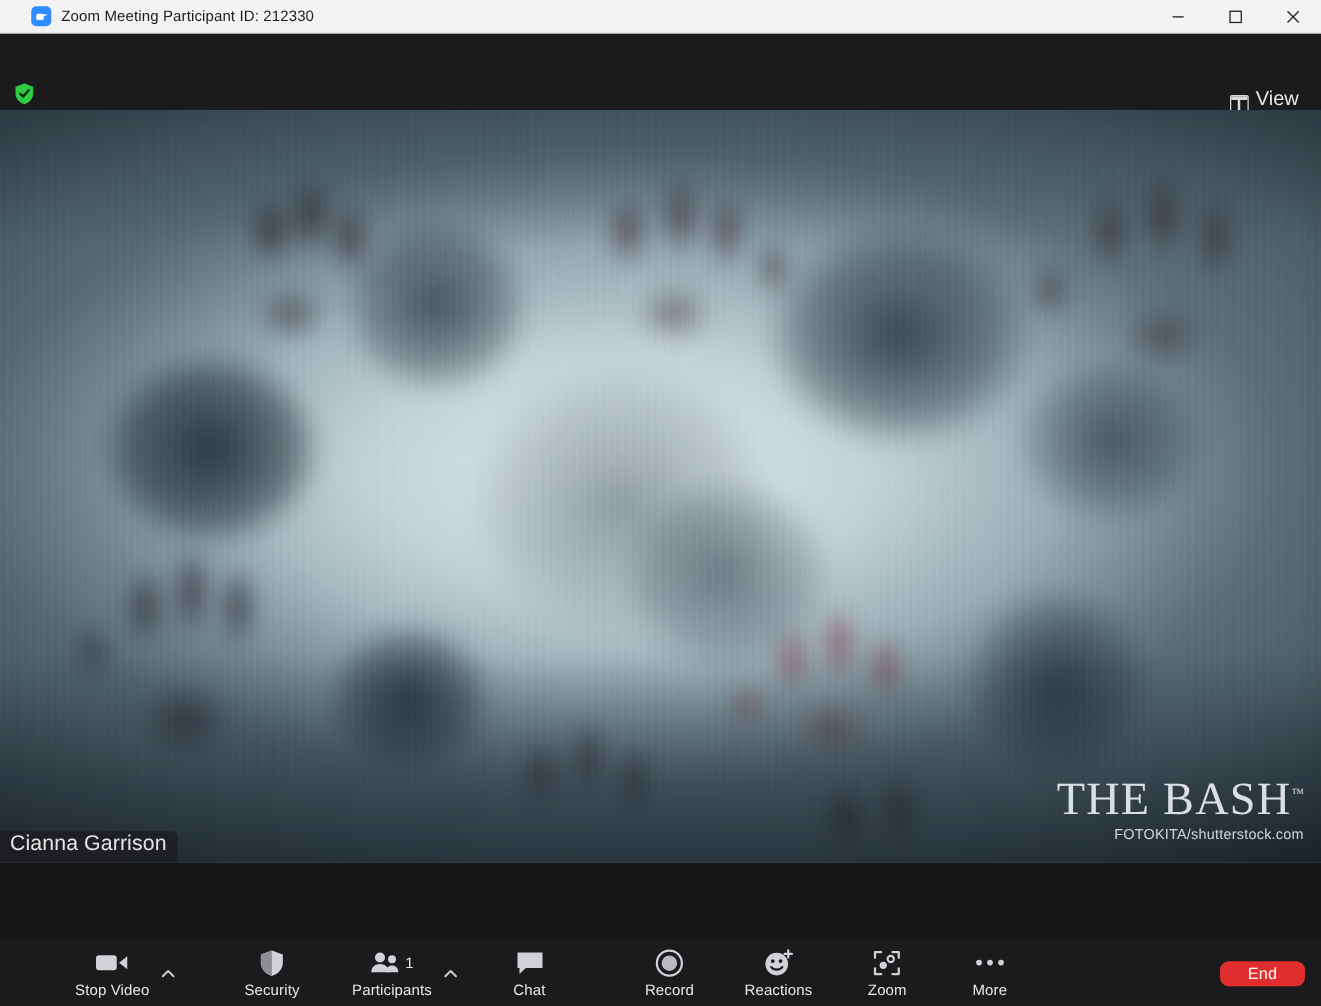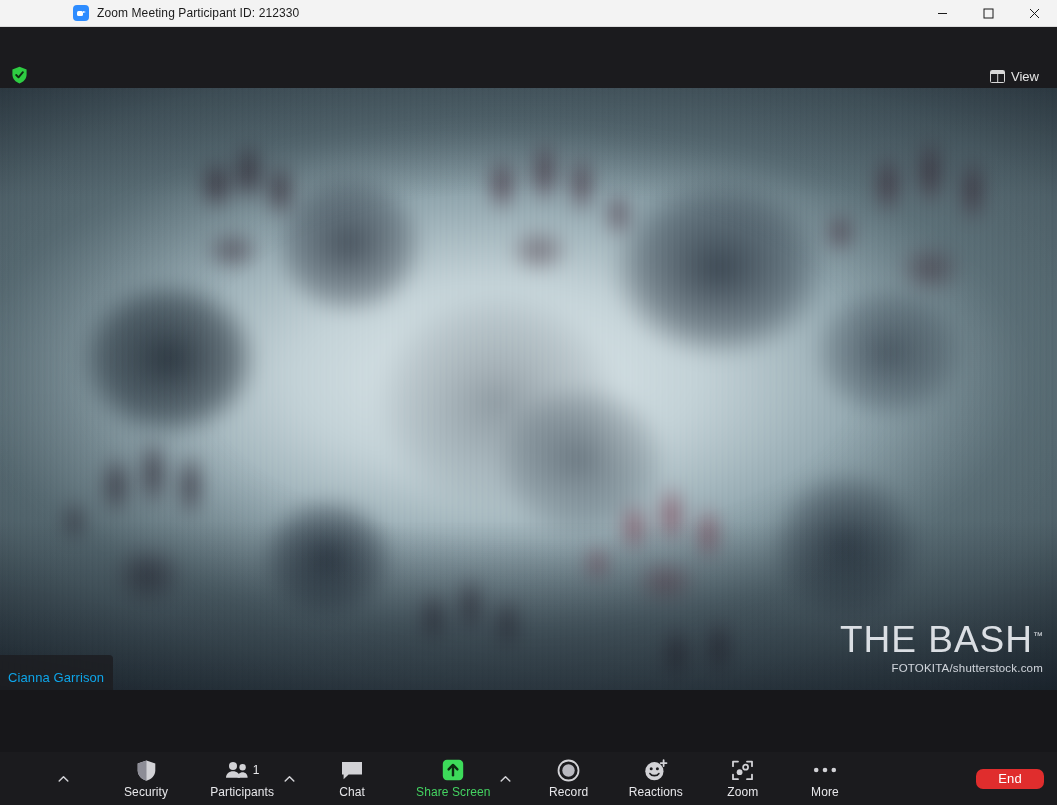--- a/index.html
+++ b/index.html
@@ -29,21 +29,20 @@
     align-items: center;
     flex: 0 0 auto;
     position: relative;
     border-bottom: 1px solid #dcdcdc;
   }
   .tb-left {
     display: flex;
     align-items: center;
     padding-left: 25px;
     gap: 8px;
-    margin-left: 48px;
   }
   .zoom-logo {
     width: 16px; height: 16px;
     border-radius: 4px;
     background: #2d8cff;
     position: relative;
     flex: 0 0 auto;
   }
   .zoom-logo::before {
     content: "";
@@ -98,26 +97,26 @@
     top: 39px;
     width: 17px;
     height: 18px;
   }
   .view-btn {
     position: absolute;
     right: 10px;
     top: 36px;
     height: 26px;
     display: flex;
-    align-items: center;
+    align-items: flex-end;
     gap: 6px;
     padding: 0 8px;
     border-radius: 5px;
     color: #e6e6e6;
-    font-size: 13px;
+    font-size: 16px;
     cursor: pointer;
   }
   .view-icon {
     width: 15px; height: 13px;
     border: 1.6px solid #d8d8d8;
     border-radius: 1.5px;
     position: relative;
     flex: 0 0 auto;
   }
   .view-icon::before {
@@ -245,21 +244,21 @@
 
   
   .watermark {
     position: absolute;
     right: 14px;
     bottom: 16px;
     text-align: right;
     pointer-events: none;
   }
   .wm-logo {
-    font-family: Liberation Sans, sans-serif;
+    font-family: Liberation Serif, serif;
     font-size: 37px;
     font-weight: 400;
     letter-spacing: 1px;
     color: rgba(232,236,240,0.93);
     line-height: 1;
     position: relative;
     display: inline-block;
   }
   .wm-tm {
     font-size: 10px;
@@ -273,23 +272,23 @@
     letter-spacing: 0.2px;
     font-family: "Liberation Sans", sans-serif;
   }
 
   
   .name-label {
     position: absolute;
     left: 0;
     bottom: 0;
     background: rgba(28,28,32,0.82);
-    color: #0ea5e9;
-    font-size: 13px;
-    padding: 15px 9px 5px 8px;
+    color: #e5e5e5;
+    font-size: 17px;
+    padding: 0 9px 5px 8px;
     border-radius: 0 4px 0 0;
     letter-spacing: 0.1px;
     white-space: nowrap;
   }
 
   
   .toolbar {
     height: 53px;
     background: #1b1b1e;
     flex: 0 0 auto;
@@ -433,20 +432,29 @@
       <div class="name-label">Cianna Garrison</div>
     </div>
   </div>
 
   <div class="toolbar">
 
 
     <div class="spacer-a"></div>
 
     <div class="tb-group">
+      <div class="tb-item">
+        <span class="tb-ico">
+          <svg width="27" height="18" viewBox="0 0 27 18">
+            <rect x="0.8" y="3.2" width="16.6" height="12.0" rx="2.6" fill="#d2d2d6"></rect>
+            <path d="M19.3 9.2 L25.8 4.0 L25.8 14.4 Z" fill="#d2d2d6"></path>
+          </svg>
+        </span>
+        <span class="tb-label">Stop Video</span>
+      </div>
       <div class="caret">
         <svg width="11" height="8" viewBox="0 0 11 8">
           <path d="M1.2 6 L5.5 1.8 L9.8 6" fill="none" stroke="#d2d2d6" stroke-width="1.5" stroke-linecap="round" stroke-linejoin="round"></path>
         </svg>
       </div>
     </div>
 
     <div class="spacer-a"></div>
 
     <div class="tb-item">
@@ -487,37 +495,20 @@
       <span class="tb-ico">
         <svg width="24" height="21" viewBox="0 0 24 21">
           <path d="M2.0 2.0 L22.0 2.0 L22.0 14.4 L8.6 14.4 L3.6 19.2 L3.6 14.4 L2.0 14.4 Z" fill="#d2d2d6"></path>
         </svg>
       </span>
       <span class="tb-label">Chat</span>
     </div>
 
     <div class="spacer-b"></div>
 
-    <div class="tb-group">
-      <div class="tb-item">
-        <span class="tb-ico">
-          <svg width="22" height="22" viewBox="0 0 22 22">
-            <rect x="0.8" y="0.8" width="20.4" height="20.4" rx="4.2" fill="#3ddb5a"></rect>
-            <path d="M11 16.2 L11 6.2" stroke="#0d2a12" stroke-width="2.4" stroke-linecap="round"></path>
-            <path d="M6.6 10.4 L11 5.9 L15.4 10.4" fill="none" stroke="#0d2a12" stroke-width="2.4" stroke-linecap="round" stroke-linejoin="round"></path>
-          </svg>
-        </span>
-        <span class="tb-label green">Share Screen</span>
-      </div>
-      <div class="caret">
-        <svg width="11" height="8" viewBox="0 0 11 8">
-          <path d="M1.2 6 L5.5 1.8 L9.8 6" fill="none" stroke="#d2d2d6" stroke-width="1.5" stroke-linecap="round" stroke-linejoin="round"></path>
-        </svg>
-      </div>
-    </div>
 
     <div class="spacer-c"></div>
 
     <div class="tb-item">
       <span class="tb-ico">
         <svg width="23" height="23" viewBox="0 0 23 23">
           <circle cx="11.5" cy="11.5" r="10.0" fill="none" stroke="#d2d2d6" stroke-width="1.8"></circle>
           <circle cx="11.5" cy="11.5" r="6.2" fill="#b9b9c0"></circle>
         </svg>
       </span>

